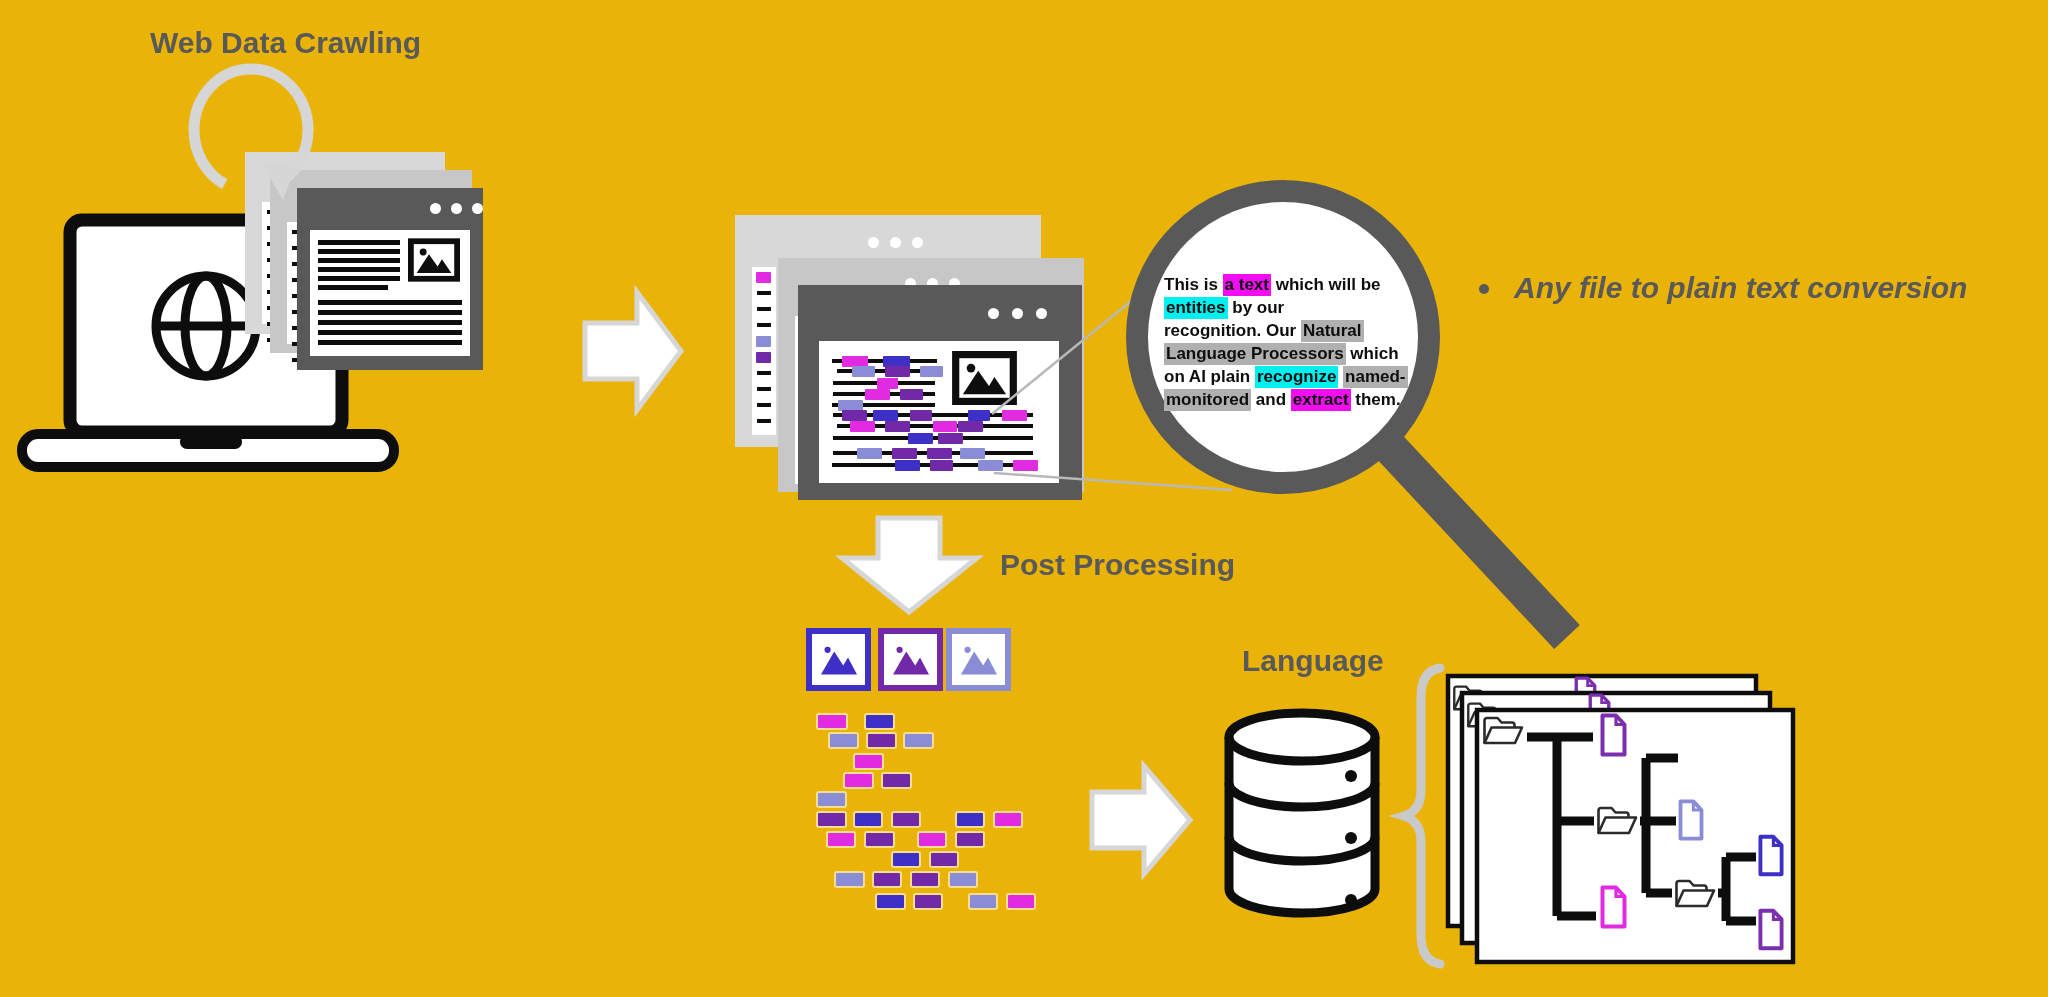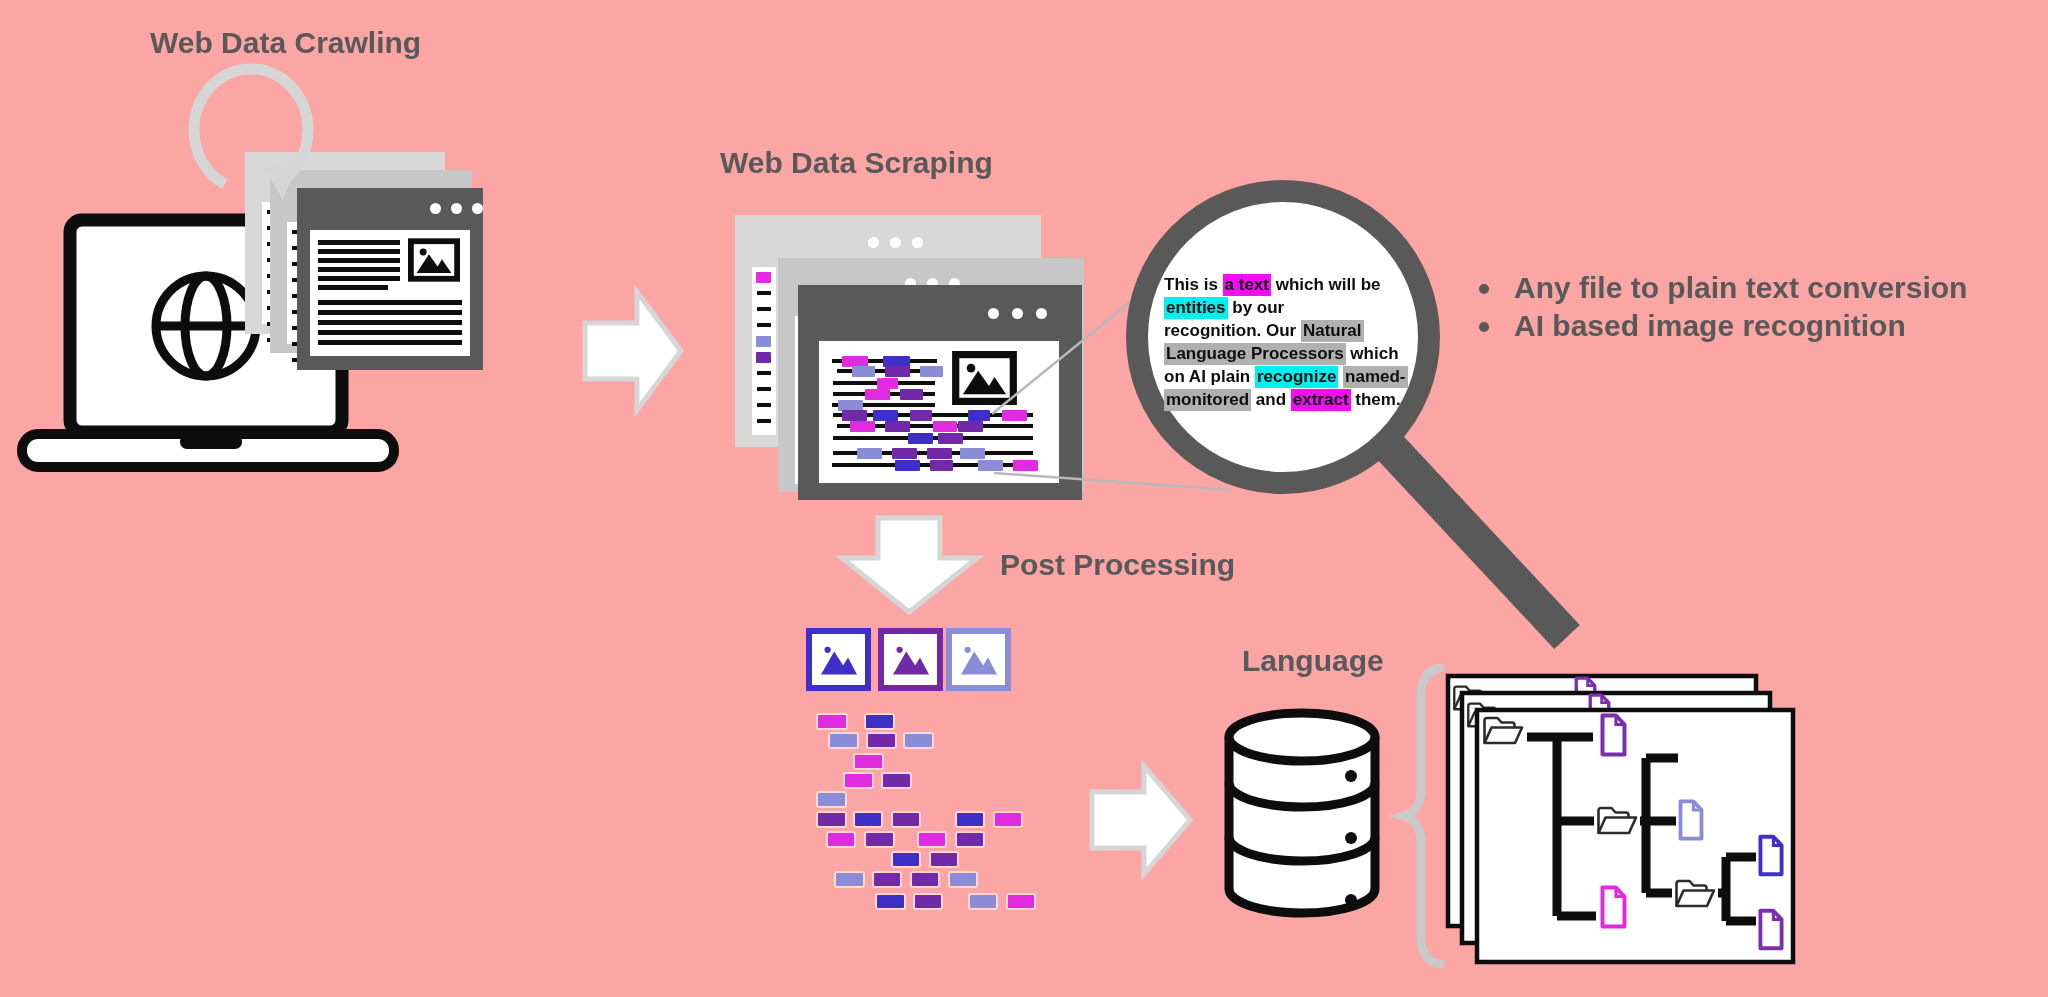--- a/index.html
+++ b/index.html
@@ -1,16 +1,16 @@
 <!DOCTYPE html>
 <html style="--dark-gray: #595959; --win-dark: #595959; --win-mid: #C7C7C7; --win-light: #D8D8D8; --outline-gray: #D6D6D6; --brace-gray: #C9C9C9; --line-gray: #B8B8B8; --magenta: #E02BE0; --blue: #3E2FC7; --purple: #7229A8; --periwinkle: #8A8CD6; --violet: #7B2FAF; --hl-magenta: #F20DF2; --hl-cyan: #00EFEF; --hl-gray: #B0B0B0;"><head>
 <meta charset="utf-8">
 <style>
   html,body{margin:0;padding:0;background:#fff;}
-  #canvas{position:relative;width:2048px;height:997px;background:#fca5a5;overflow:hidden;
+  #canvas{position:relative;width:2048px;height:997px;background:#eab308;overflow:hidden;
           font-family:"Liberation Sans",sans-serif;}
   svg.layer{position:absolute;left:0;top:0;width:2048px;height:997px;pointer-events:none;}
   #svg-under{z-index:1;}
   .html-layer{position:absolute;left:0;top:0;width:2048px;height:997px;z-index:2;}
   #svg-over{z-index:3;}
   .top-layer{position:absolute;left:0;top:0;width:2048px;height:997px;z-index:4;pointer-events:none;}
 
   .label{position:absolute;font-weight:bold;font-size:30px;color:var(--dark-gray);white-space:nowrap;}
 
   
@@ -29,21 +29,21 @@
   #magnifier-text{position:absolute;left:1164px;top:273px;width:260px;font-size:17px;
                   line-height:23px;font-weight:bold;color:#0d0d0d;}
   .mag-line{white-space:pre;}
   .hl{padding:1px 2px 2px;}
   .hl-magenta{background:var(--hl-magenta);}
   .hl-cyan{background:var(--hl-cyan);}
   .hl-gray{background:var(--hl-gray);}
 
   
   #bullets{position:absolute;left:1479px;top:271px;margin:0;padding:0;list-style:none;
-           font-size:30px;font-weight:bold;color:var(--dark-gray);}
+           font-size:30px;font-weight:bold;color:var(--dark-gray);font-style:italic;}
   #bullets li{display:flex;align-items:flex-start;height:38px;}
   .bdot{flex:none;width:10px;height:10px;border-radius:50%;background:var(--dark-gray);margin:13px 25px 0 0;}
 
   
   .thumb{position:absolute;width:65px;height:63px;border:6px solid;background:#fff;box-sizing:border-box;
          display:flex;align-items:center;justify-content:center;}
   .thumb svg{width:44px;height:36px;}
 
   .scatter-blk{position:absolute;height:13px;border-radius:1px;box-shadow:0 0 0 2px rgba(255,255,255,0.55);}
 
@@ -333,43 +333,38 @@
       <g class="tree-doc" transform="translate(1758,908)" style="color: var(--violet);">
         <use href="#doc" width="26" height="43"></use>
         </g>
     </g>
   </svg>
 
   <div class="top-layer">
 
     <div class="label" style="left:150px;top:26px;">Web Data Crawling</div>
 
-    <div class="label" style="left:720px;top:146px;">Web Data Scraping</div>
 
     <div class="label" style="left:1000px;top:548px;">Post Processing</div>
 
     <div class="label" style="left:1242px;top:644px;">Language</div>
 
     <div id="magnifier-text">
         <div class="mag-line"><span>This is </span><span class="hl hl-magenta">a text</span><span> which will be</span></div>
         <div class="mag-line"><span class="hl hl-cyan">entities</span><span> by our</span></div>
         <div class="mag-line"><span>recognition. Our </span><span class="hl hl-gray">Natural</span></div>
         <div class="mag-line"><span class="hl hl-gray">Language Processors</span><span> which</span></div>
         <div class="mag-line"><span>on AI plain </span><span class="hl hl-cyan">recognize</span><span> </span><span class="hl hl-gray">named-</span></div>
         <div class="mag-line"><span class="hl hl-gray">monitored</span><span> and </span><span class="hl hl-magenta">extract</span><span> them.</span></div>
       </div>
 
     <ul id="bullets">
       <li>
         <span class="bdot"></span>
         <span>Any file to plain text conversion</span>
-        </li>
-      <li>
-        <span class="bdot"></span>
-        <span>AI based image recognition</span>
         </li>
     </ul>
 
     <div class="thumb" style="left: 806px; top: 628px; color: var(--blue);">
       <svg>
           <use href="#img-art"></use>
         </svg>
       </div>
     <div class="thumb" style="left: 878px; top: 628px; color: var(--purple);">
       <svg>

